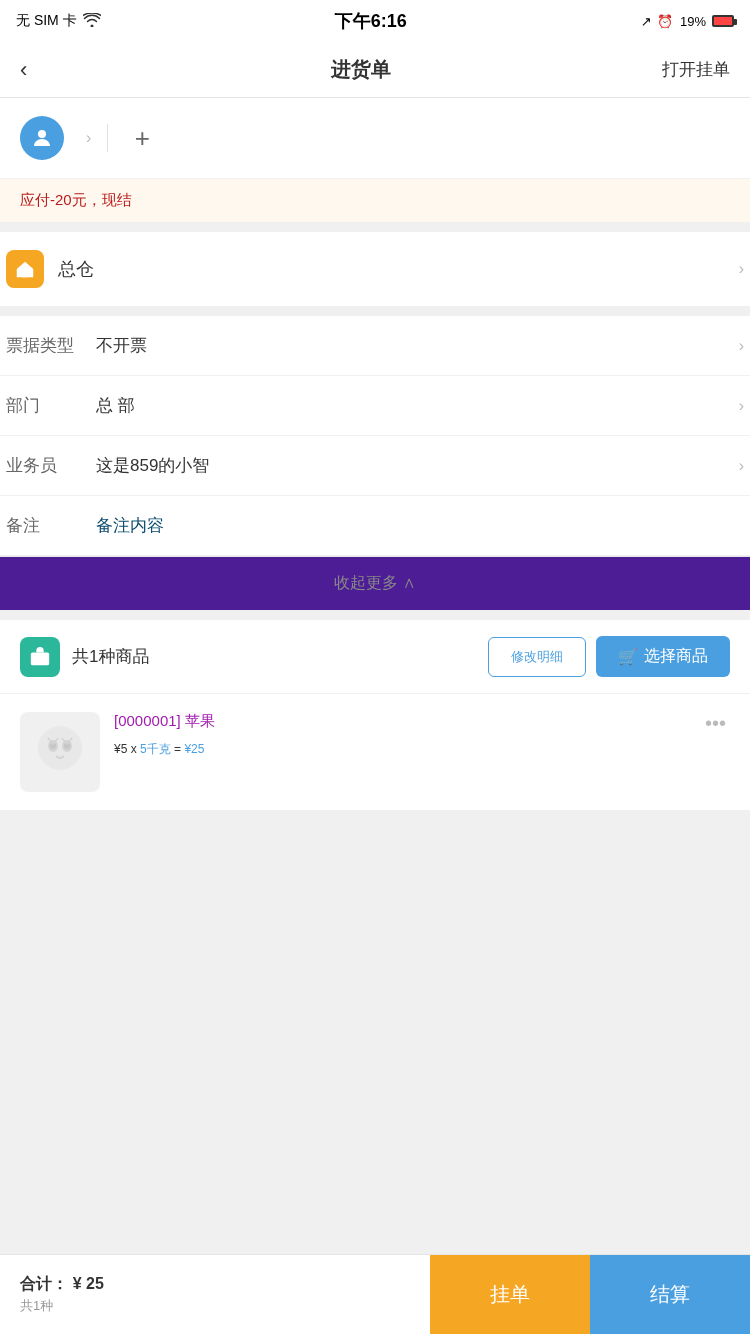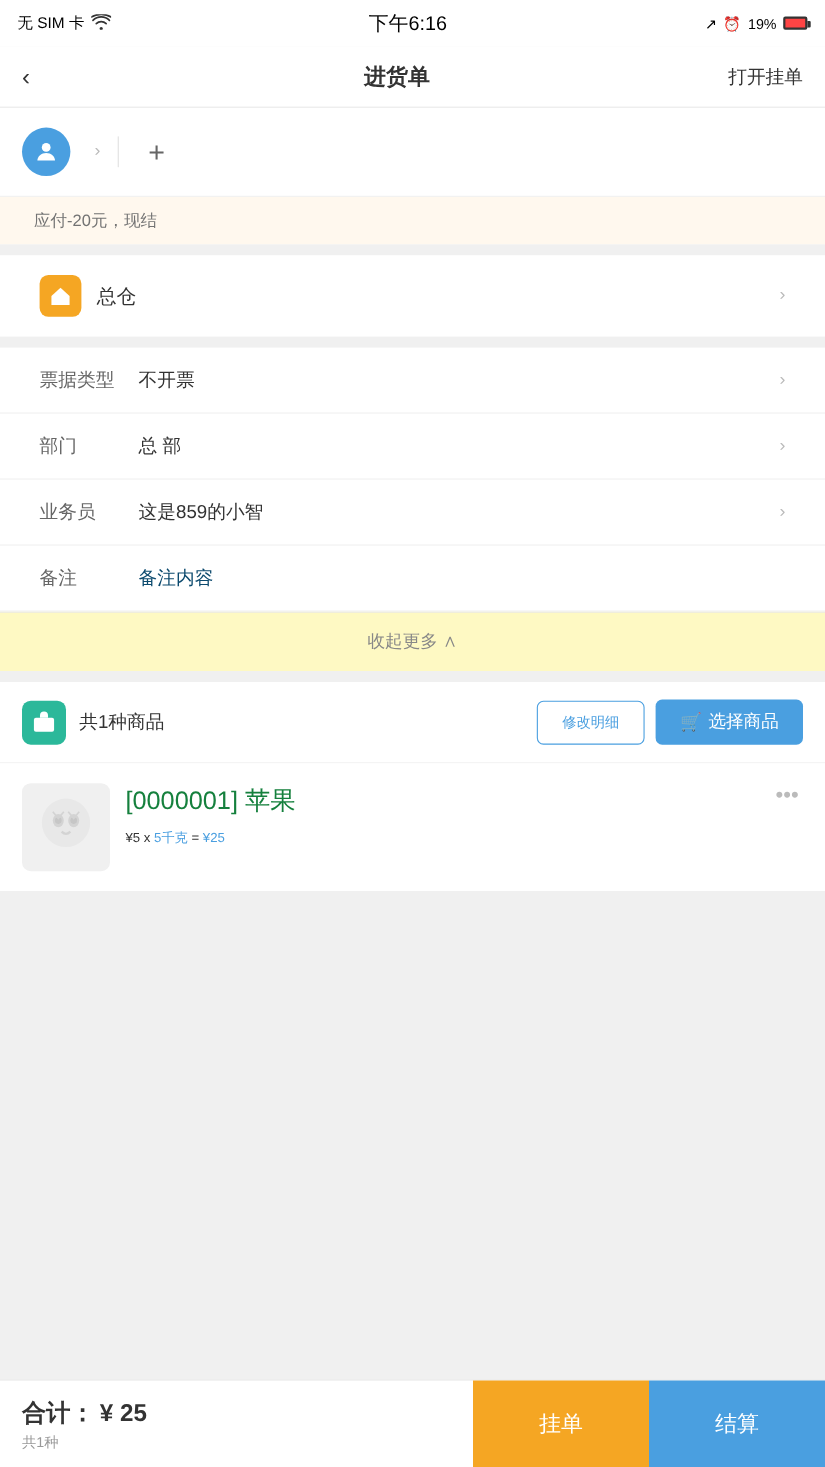--- a/index.html
+++ b/index.html
@@ -16,21 +16,21 @@
     .status-bar {
       background: #fff;
       height: 42px;
       display: flex;
       align-items: center;
       justify-content: space-between;
       padding: 0 16px;
       font-size: 14px;
     }
     .status-left { display: flex; align-items: center; gap: 6px; font-size: 14px; }
-    .status-center { font-size: 18px; font-weight: 400; }
+    .status-center { font-size: 18px; font-weight: 700; }
     .status-right { display: flex; align-items: center; gap: 6px; font-size: 13px; }
     .battery-icon {
       display: inline-block;
       width: 22px;
       height: 12px;
       border: 2px solid #333;
       border-radius: 2px;
       position: relative;
       background: #f44;
     }
@@ -73,21 +73,21 @@
     }
 
     
     .section {
       background: #fff;
       margin-bottom: 10px;
     }
     .section-row {
       display: flex;
       align-items: center;
-      padding: 18px 36px;
+      padding: 18px 6px;
       border-bottom: 1px solid #f0f0f0;
       position: relative;
       justify-content: space-between;
     }
     .section-row:last-child { border-bottom: none; }
 
     
     .supplier-row {
       display: flex;
       align-items: center;
@@ -126,23 +126,23 @@
       font-size: 26px;
       color: #666;
       cursor: pointer;
       width: 36px;
       text-align: center;
     }
 
     
     .payment-notice {
       background: #fff8ee;
-      padding: 12px 31px;
+      padding: 12px 20px;
       font-size: 15px;
-      color: #737373;
+      color: #b91c1c;
     }
 
     
     .warehouse-icon {
       width: 38px;
       height: 38px;
       border-radius: 8px;
       background: #f5a623;
       display: flex;
       align-items: center;
@@ -170,21 +170,21 @@
       color: #333;
     }
     .form-placeholder {
       flex: 1;
       font-size: 17px;
       color: #0c4a6e;
     }
 
     
     .collapse-row {
-      background: #fef9c3;
+      background: #4c1d95;
       padding: 16px;
       text-align: center;
       font-size: 16px;
       color: #888;
       display: flex;
       align-items: center;
       justify-content: center;
       gap: 8px;
       border-top: 1px solid #e8e8e8;
       cursor: pointer;
@@ -255,22 +255,22 @@
       align-items: center;
       justify-content: center;
       flex-shrink: 0;
     }
     .product-thumb-inner {
       font-size: 32px;
       opacity: 0.4;
     }
     .product-info { flex: 1; }
     .product-name {
-      font-size: 23px;
-      color: #15803d;
+      font-size: 15px;
+      color: #a21caf;
       margin-bottom: 10px;
       font-weight: 500;
     }
     .product-price {
       font-size: 12px;
       color: #333;
     }
     .product-price .price-highlight {
       color: #4a9fe0;
     }
@@ -294,21 +294,21 @@
     }
     .footer-total {
       flex: 1;
       padding: 0 20px;
     }
     .footer-total-main {
       font-size: 17px;
       color: #333;
     }
     .footer-total-main span {
-      font-size: 22px;
+      font-size: 16px;
       font-weight: 600;
     }
     .footer-total-sub {
       font-size: 13px;
       color: #999;
       margin-top: 2px;
     }
     .footer-btn-pending {
       background: #f5a623;
       color: #fff;

